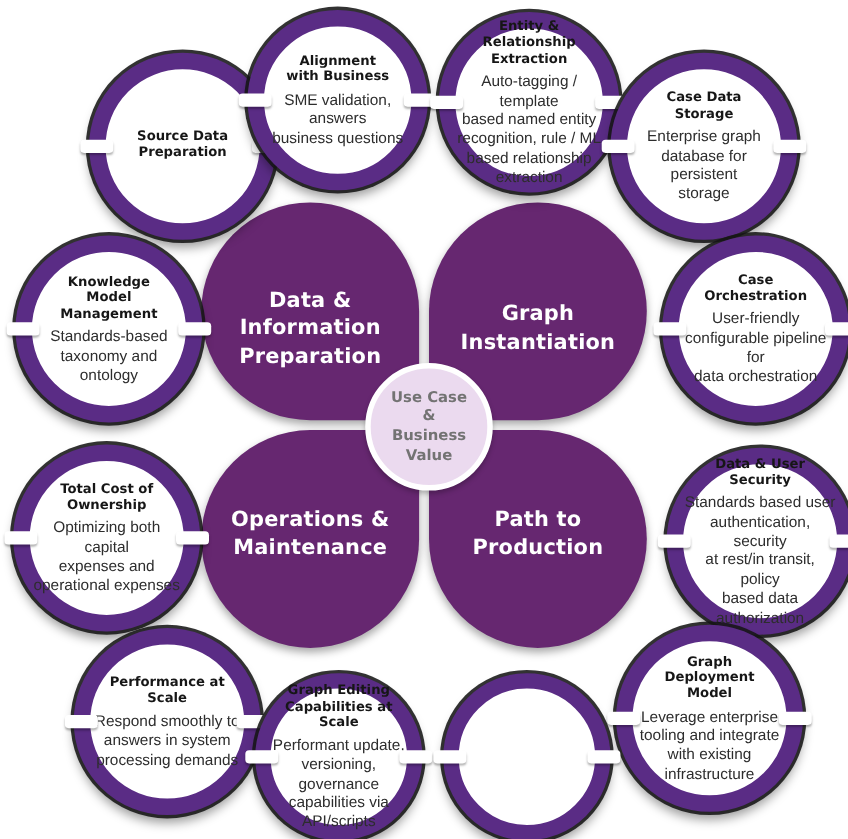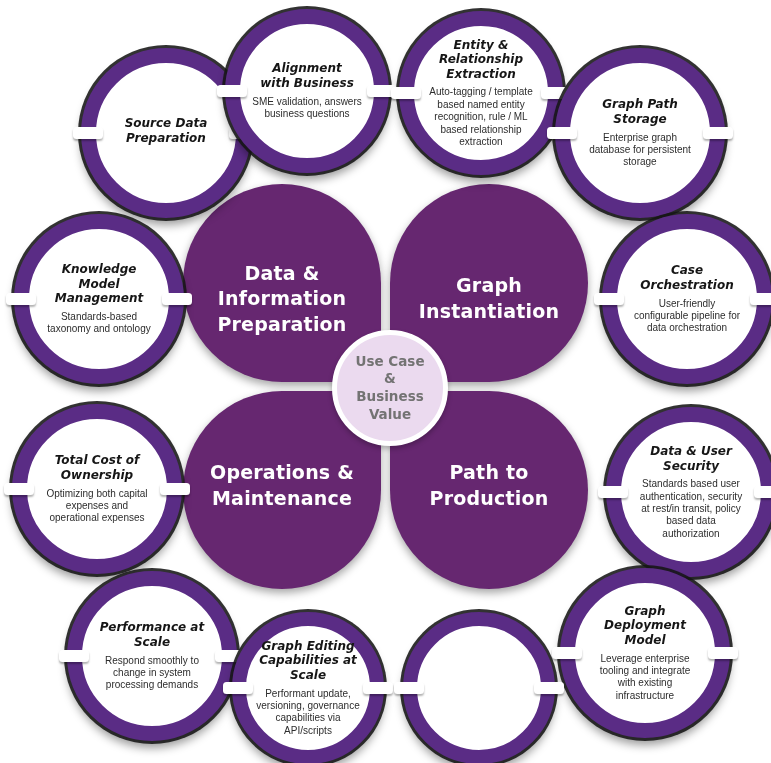--- a/index.html
+++ b/index.html
@@ -57,25 +57,25 @@
     position:absolute;border-radius:50%;
     background:var(--node-fill);
     border:15px solid var(--ring);
     box-shadow:0 0 0 3px rgba(22,22,22,.88),0 7px 10px rgba(0,0,0,.40);
     display:flex;align-items:center;justify-content:center;
     text-align:center;z-index:3;
   }
   .node-inner{width:100%;padding:0 1px;}
   .node-title{
     font-weight:bold;font-size:12px;line-height:1.22;
-    color:var(--title-ink);white-space:pre-line;margin-bottom:5px;font-style:italic;
+    color:var(--title-ink);white-space:pre-line;margin-bottom:5px;
   }
   .node-desc{
     font-family:"Liberation Sans",sans-serif;
-    font-size:10px;line-height:1.24;
+    font-size:14px;line-height:1.24;
     color:var(--desc-ink);white-space:pre-line;
   }
   .tab{
     position:absolute;width:30px;height:12px;
     background:#fff;border-radius:3.5px;
     top:calc(50% - 6px);
     box-shadow:0 2px 2px rgba(0,0,0,.3);
   }
   .tab-l{left:-23px;}
   .tab-r{right:-23px;}
@@ -155,21 +155,21 @@
 recognition, rule / ML
 based relationship
 extraction</div>
     </div>
   </div>
 
   <div class="node p4">
     <span class="tab tab-l"></span>
     <span class="tab tab-r"></span>
     <div class="node-inner">
-      <div class="node-title">Graph Path
+      <div class="node-title">Case Data
 Storage</div>
       <div class="node-desc">Enterprise graph
 database for persistent
 storage</div>
     </div>
   </div>
 
   <div class="node p5">
     <span class="tab tab-l"></span>
     <span class="tab tab-r"></span>
@@ -220,21 +220,21 @@
     </div>
   </div>
 
   <div class="node p9">
     <span class="tab tab-l"></span>
     <span class="tab tab-r"></span>
     <div class="node-inner">
       <div class="node-title">Performance at
 Scale</div>
       <div class="node-desc">Respond smoothly to
-change in system
+answers in system
 processing demands</div>
     </div>
   </div>
 
   <div class="node p10">
     <span class="tab tab-l"></span>
     <span class="tab tab-r"></span>
     <div class="node-inner">
       <div class="node-title">Graph
 Deployment

